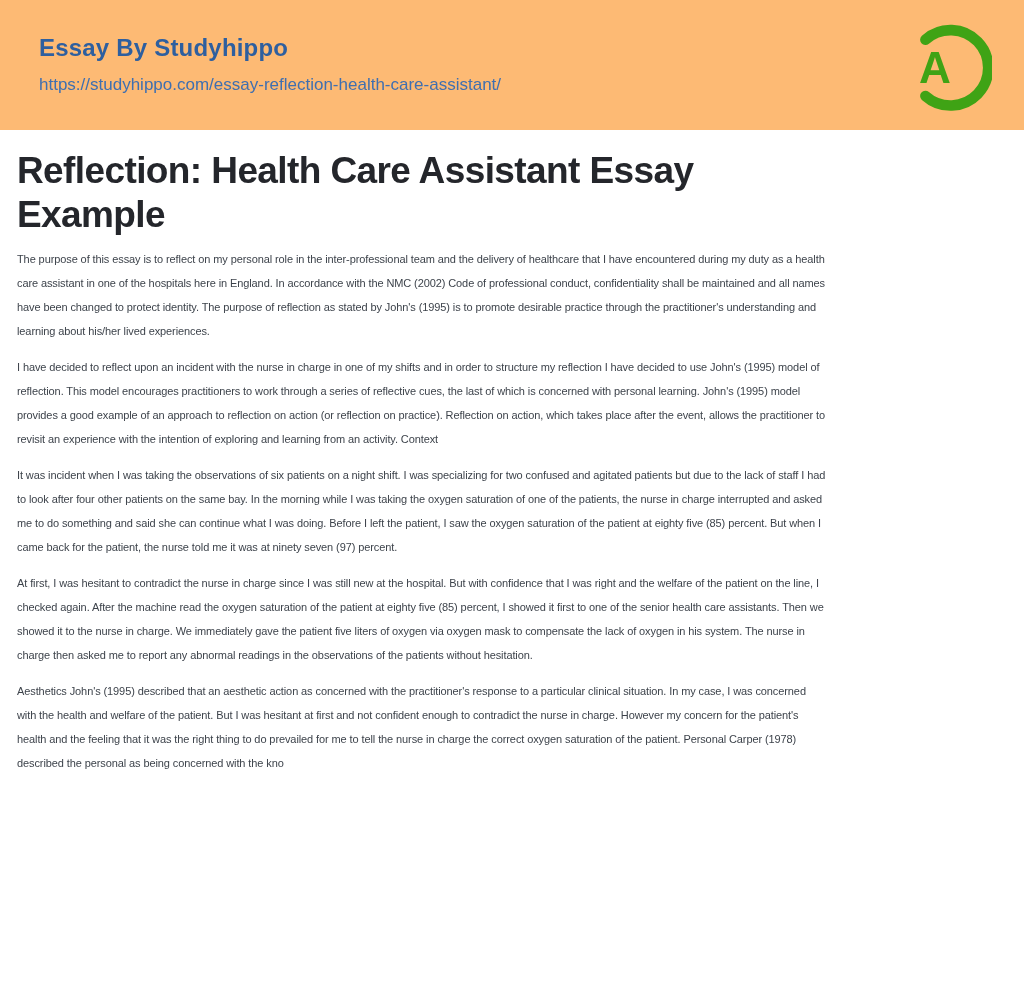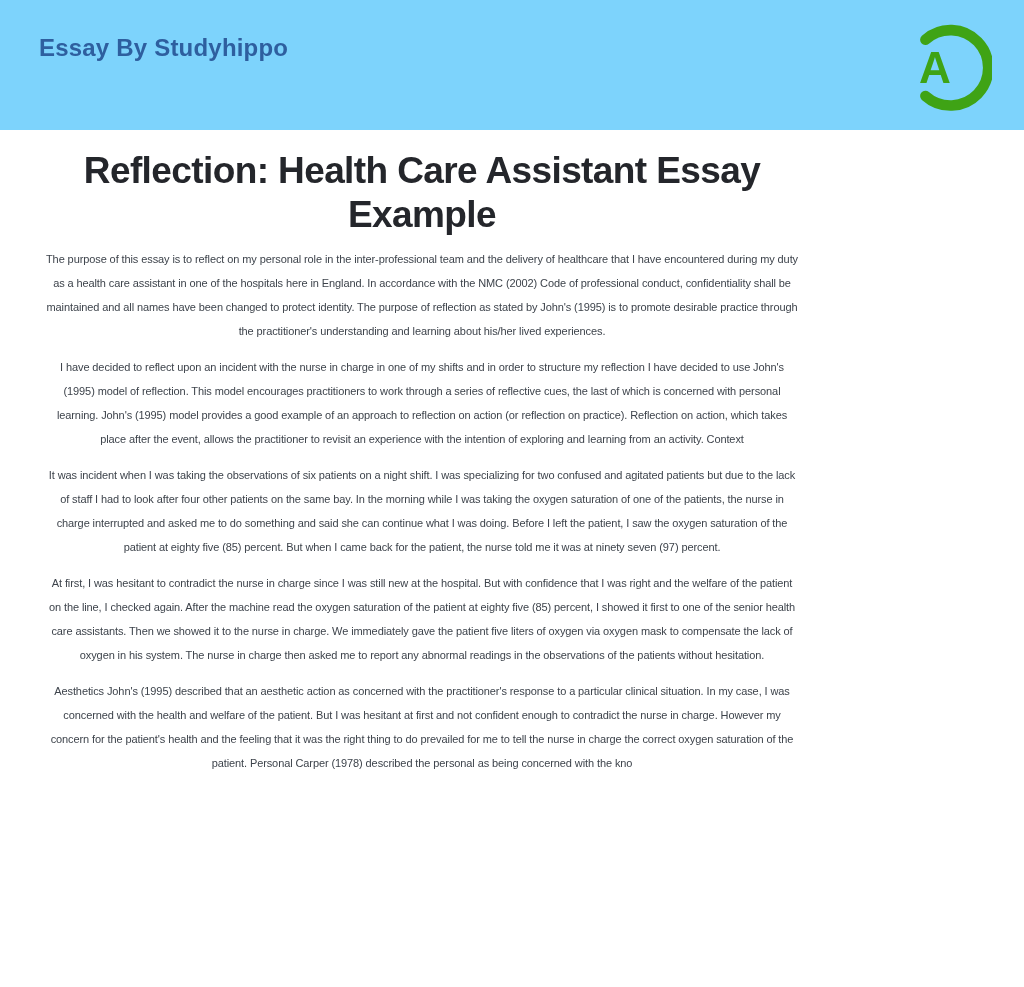--- a/index.html
+++ b/index.html
@@ -8,21 +8,21 @@
     background: #ffffff;
     width: 1024px;
     height: 987px;
     overflow: hidden;
     font-family: "Liberation Sans", sans-serif;
   }
   .site-header {
     box-sizing: border-box;
     width: 1024px;
     height: 130px;
-    background: #7dd3fc;
+    background: #fdba74;
     position: relative;
   }
   .header-text {
     position: absolute;
     left: 39px;
     top: 34px;
   }
   .site-title {
     color: #2e5f9f;
     font-size: 24px;
@@ -40,23 +40,22 @@
   }
   .logo-wrap {
     position: absolute;
     top: 14px;
     right: 32px;
     width: 92px;
     height: 104px;
   }
   .content {
     box-sizing: border-box;
-    padding: 0 45px;
+    padding: 0 17px;
     width: 844px;
-    text-align: center;
   }
   h1.essay-title {
     margin: 19px 0 10px 0;
     font-size: 37px;
     font-weight: bold;
     letter-spacing: -0.6px;
     color: #24262b;
     line-height: 44px;
   }
   p.essay-paragraph {
@@ -67,20 +66,21 @@
     letter-spacing: -0.1px;
     color: #3d434b;
   }
 </style>
 </head>
 <body>
 
 <header class="site-header">
   <div class="header-text">
     <div class="site-title">Essay By Studyhippo</div>
+    <a class="site-url">https://studyhippo.com/essay-reflection-health-care-assistant/</a>
   </div>
   <div class="logo-wrap">
     <svg width="92" height="104" viewBox="0 0 100 112" aria-hidden="true">
       <path d="M 27.6 27.4 A 41 41 0 1 1 27.6 88.6" fill="none" stroke="#3fa315" stroke-width="11.5" stroke-linecap="round"></path>
       <text x="38" y="74.5" font-family="Liberation Sans, sans-serif" font-size="48" font-weight="bold" fill="#3fa315" text-anchor="middle">A</text>
     </svg>
   </div>
 </header>
 
 <main class="content">

